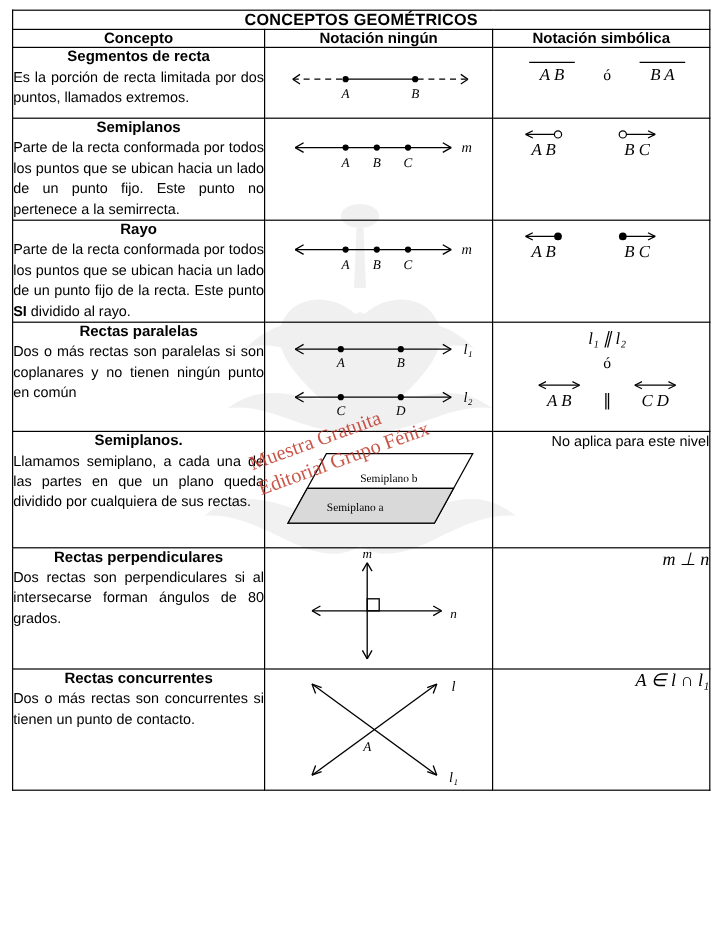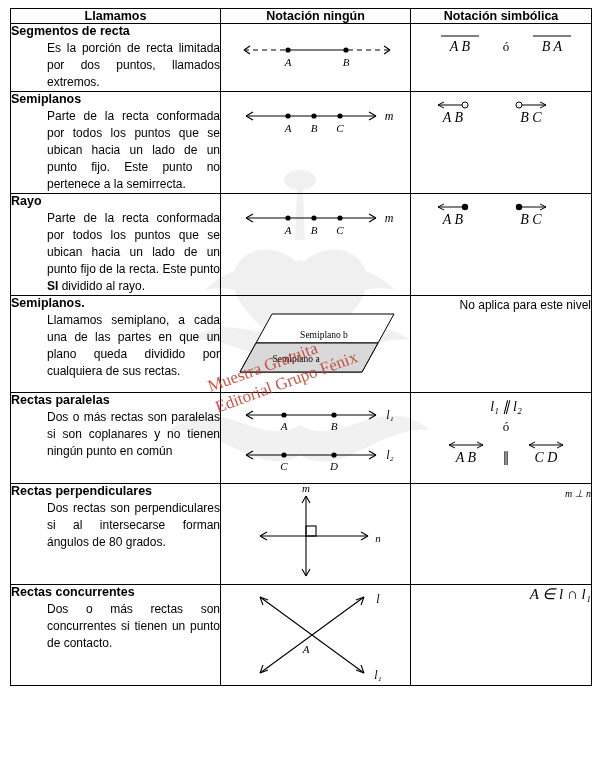--- a/index.html
+++ b/index.html
@@ -58,33 +58,32 @@
     font-size: 12.5px;
     padding: 7px 0 7px 0;
   }
 
   .col-concept { width: 210px; }
   .col-graph   { width: 190px; }
   .col-symbol  { width: 181px; }
 
   .concept-cell { padding: 4px 6px 6px 6px; }
   .concept-title {
-    text-align: left;
+    text-align: center;
     font-family: "Liberation Sans", sans-serif;
     font-weight: bold;
     font-size: 12.5px;
     margin-bottom: 2px;
   }
   .concept-body {
     font-family: "Liberation Sans", sans-serif;
     font-size: 12px;
     line-height: 17px;
     text-align: justify;
     text-justify: inter-word;
-    margin-left: 36px;
   }
   .concept-body b { font-weight: bold; }
 
   .graph-cell {
     text-align: center;
     vertical-align: middle;
     padding: 4px 2px;
   }
   .symbol-cell {
     text-align: right;
@@ -130,23 +129,26 @@
 
 <div class="page">
 <table class="geo">
   <colgroup>
     <col class="col-concept">
         <col class="col-graph">
         <col class="col-symbol">
   </colgroup>
 
   <tbody>
-
-  <tr>
-    <td class="head-cell">Llamamos</td>
+        <tr>
+    <td class="title-cell" colspan="3">CONCEPTOS GEOMÉTRICOS</td>
+  </tr>
+
+  <tr>
+    <td class="head-cell">Concepto</td>
     <td class="head-cell">Notación ningún</td>
     <td class="head-cell">Notación simbólica</td>
   </tr>
 
   <tr>
     <td class="concept-cell">
       <div class="concept-title">Segmentos de recta</div>
       <div class="concept-body">Es la porción de recta limitada por dos puntos, llamados extremos.</div>
     </td>
     <td class="graph-cell">
@@ -239,40 +241,20 @@
           <path d="M17,13 L47,13"></path>
           <path d="M17,13 L23,10 M17,13 L23,16"></path>
           <path d="M95,13 L125,13"></path>
           <path d="M125,13 L119,10 M125,13 L119,16"></path>
         </g>
         <circle cx="44" cy="13" r="3.2" fill="#000"></circle>
         <circle cx="98" cy="13" r="3.2" fill="#000"></circle>
         <text x="32" y="30" font-family="Liberation Serif, serif" font-size="14" font-style="italic" text-anchor="middle">A B</text>
         <text x="110" y="30" font-family="Liberation Serif, serif" font-size="14" font-style="italic" text-anchor="middle">B C</text>
       </svg>
-    </td>
-  </tr>
-
-  <tr>
-    <td class="concept-cell">
-      <div class="concept-title">Semiplanos.</div>
-      <div class="concept-body">Llamamos semiplano, a cada una de las partes en que un plano queda dividido por cualquiera de sus rectas.</div>
-    </td>
-    <td class="graph-cell">
-      <svg width="180" height="96" viewBox="0 0 180 96">
-        <polygon points="46,18 168,18 136,76 14,76" fill="#ffffff" stroke="#000" stroke-width="1"></polygon>
-        <polygon points="62,44 168,18 136,76 46,76" fill="none" stroke="none"></polygon>
-        <path d="M30,47 L152,47" stroke="#000" stroke-width="1"></path>
-        <polygon points="30,47 152,47 136,76 14,76" fill="#d9d9d9" stroke="#000" stroke-width="1"></polygon>
-        <text x="98" y="42" font-family="Liberation Serif, serif" font-size="9.5" text-anchor="middle">Semiplano b</text>
-        <text x="70" y="66" font-family="Liberation Serif, serif" font-size="9.5" text-anchor="middle">Semiplano a</text>
-      </svg>
-    </td>
-    <td class="symbol-cell">
-      <span class="symbol-note">No aplica para este nivel</span>
     </td>
   </tr>
 
   <tr>
     <td class="concept-cell">
       <div class="concept-title">Rectas paralelas</div>
       <div class="concept-body">Dos o más rectas son paralelas si son coplanares y no tienen ningún punto en común</div>
     </td>
     <td class="graph-cell">
       <svg width="180" height="90" viewBox="0 0 180 90">
@@ -310,40 +292,60 @@
         </g>
         <text x="45" y="69" font-family="Liberation Serif, serif" font-size="14" font-style="italic" text-anchor="middle">A B</text>
         <text x="85" y="69" font-family="Liberation Serif, serif" font-size="14" text-anchor="middle">∥</text>
         <text x="125" y="69" font-family="Liberation Serif, serif" font-size="14" font-style="italic" text-anchor="middle">C D</text>
       </svg>
     </td>
   </tr>
 
   <tr>
     <td class="concept-cell">
+      <div class="concept-title">Semiplanos.</div>
+      <div class="concept-body">Llamamos semiplano, a cada una de las partes en que un plano queda dividido por cualquiera de sus rectas.</div>
+    </td>
+    <td class="graph-cell">
+      <svg width="180" height="96" viewBox="0 0 180 96">
+        <polygon points="46,18 168,18 136,76 14,76" fill="#ffffff" stroke="#000" stroke-width="1"></polygon>
+        <polygon points="62,44 168,18 136,76 46,76" fill="none" stroke="none"></polygon>
+        <path d="M30,47 L152,47" stroke="#000" stroke-width="1"></path>
+        <polygon points="30,47 152,47 136,76 14,76" fill="#d9d9d9" stroke="#000" stroke-width="1"></polygon>
+        <text x="98" y="42" font-family="Liberation Serif, serif" font-size="9.5" text-anchor="middle">Semiplano b</text>
+        <text x="70" y="66" font-family="Liberation Serif, serif" font-size="9.5" text-anchor="middle">Semiplano a</text>
+      </svg>
+    </td>
+    <td class="symbol-cell">
+      <span class="symbol-note">No aplica para este nivel</span>
+    </td>
+  </tr>
+
+  <tr>
+    <td class="concept-cell">
       <div class="concept-title">Rectas perpendiculares</div>
       <div class="concept-body">Dos rectas son perpendiculares si al intersecarse forman ángulos de 80 grados.</div>
     </td>
     <td class="graph-cell">
       <svg width="180" height="100" viewBox="0 0 180 100">
         <g stroke="#000" stroke-width="1.1" fill="none">
           <path d="M80,12 L80,92"></path>
           <path d="M80,12 L76,19 M80,12 L84,19"></path>
           <path d="M80,92 L76,85 M80,92 L84,85"></path>
           <path d="M34,52 L142,52"></path>
           <path d="M34,52 L41,48 M34,52 L41,56"></path>
           <path d="M142,52 L135,48 M142,52 L135,56"></path>
           <rect x="80" y="42" width="10" height="10" stroke="#000" stroke-width="1.1" fill="none"></rect>
         </g>
         <text x="80" y="8" font-family="Liberation Serif, serif" font-size="11" font-style="italic" text-anchor="middle">m</text>
         <text x="152" y="58" font-family="Liberation Serif, serif" font-size="11" font-style="italic" text-anchor="middle">n</text>
       </svg>
     </td>
     <td class="symbol-cell">
-      <span class="ital" style="font-size:10px;">m ⊥ n</span>
+      <span class="ital" style="font-size:15px;">m ⊥ n</span>
     </td>
   </tr>
 
   <tr>
     <td class="concept-cell">
       <div class="concept-title">Rectas concurrentes</div>
       <div class="concept-body">Dos o más rectas son concurrentes si tienen un punto de contacto.</div>
     </td>
     <td class="graph-cell">
       <svg width="180" height="100" viewBox="0 0 180 100">

